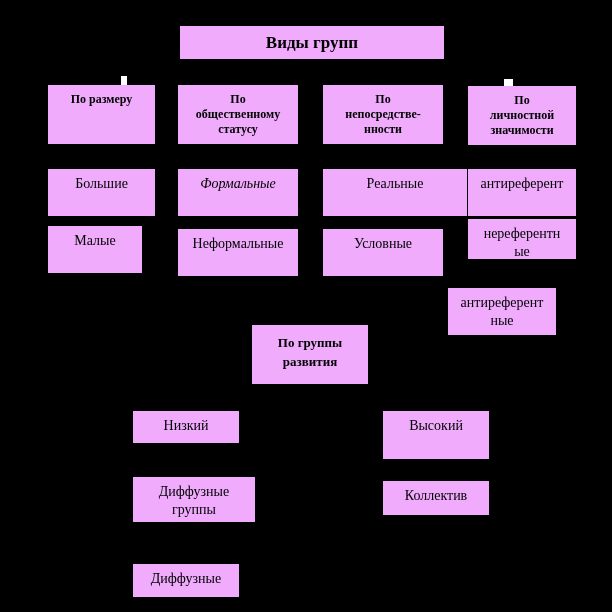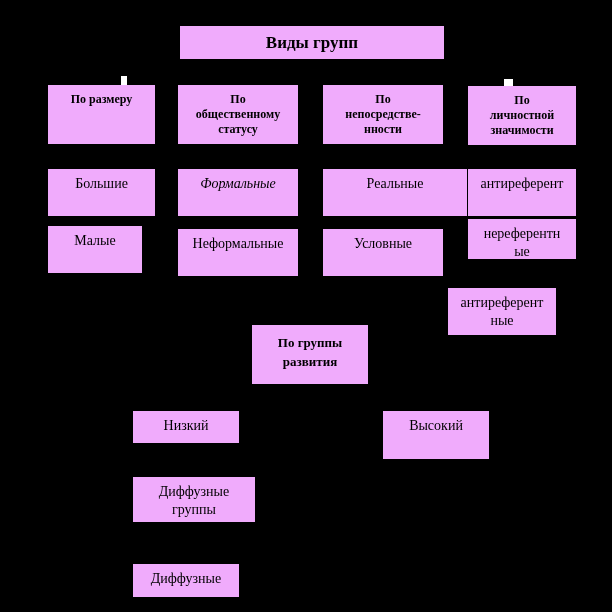--- a/index.html
+++ b/index.html
@@ -62,14 +62,15 @@
 
   <div class="box level-box" style="left:252px; top:325px; width:116px; height:59px;">По группы
 развития</div>
 
   <div class="box item-box" style="left:133px; top:411px; width:106px; height:32px;">Низкий</div>
   <div class="box item-box" style="left:133px; top:457px; width:122px; height:45px;margin-top:20px;">Диффузные
 группы</div>
   <div class="box item-box" style="left:133px; top:564px; width:106px; height:33px;">Диффузные</div>
 
   <div class="box item-box" style="left:383px; top:411px; width:106px; height:48px;">Высокий</div>
+  <div class="box item-box" style="left:383px; top:481px; width:106px; height:34px;">Коллектив</div>
 
 </div>
 
 </body></html>

